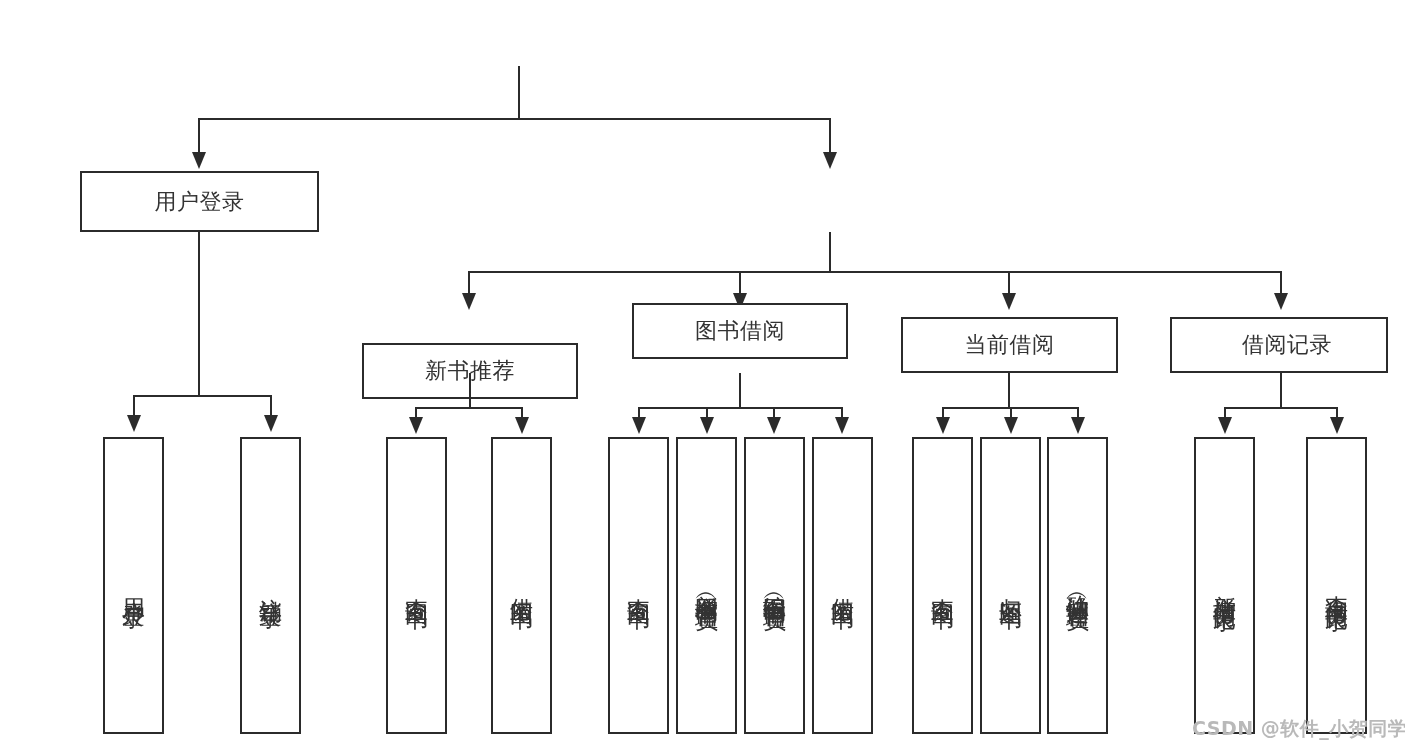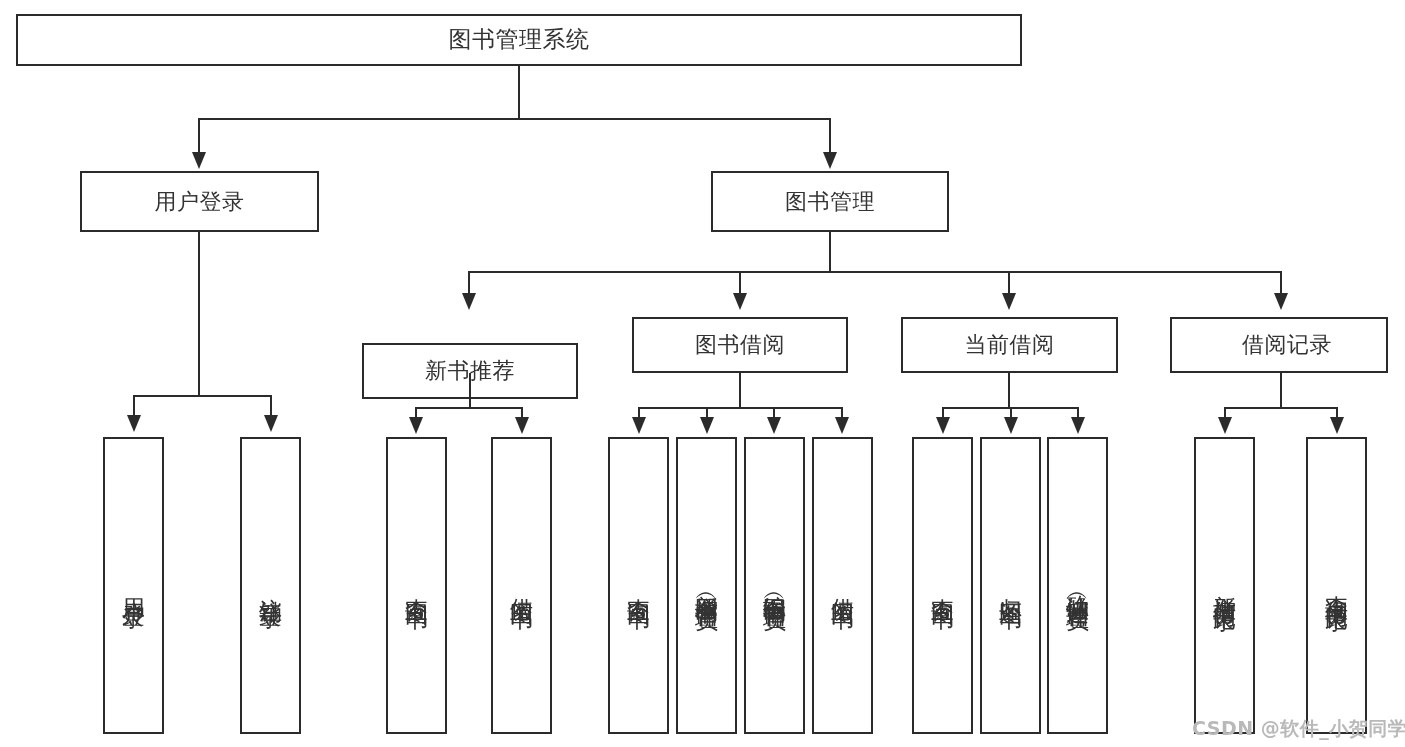--- a/index.html
+++ b/index.html
@@ -79,41 +79,35 @@
     white-space: nowrap;
     letter-spacing: 0.5px;
     font-weight: bold;
   }
 </style>
 </head>
 <body>
 
 <div id="canvas">
 
-  <div class="node horiz root" style="left:16px; top:14px; width:1006px; height:52px;">
-    <span class="label">图书管理系统</span>
-  </div>
 
   <div class="ln vln" style="left:518px; top:66px; height:53px;"></div>
 
   <div class="ln hln" style="left:198px; top:118px; width:632px;"></div>
 
   <div class="ln vln" style="left:198px; top:118px; height:36px;"></div>
   <div class="arrow" style="left:192px; top:152px;"></div>
 
   <div class="ln vln" style="left:829px; top:118px; height:36px;"></div>
   <div class="arrow" style="left:823px; top:152px;"></div>
 
   <div class="node horiz" style="left:80px; top:171px; width:239px; height:61px;">
     <span class="label">用户登录</span>
   </div>
 
-  <div class="node horiz" style="left:711px; top:171px; width:238px; height:61px;">
-    <span class="label">图书管理</span>
-  </div>
 
   <div class="ln vln" style="left:198px; top:232px; height:164px;"></div>
   <div class="ln hln" style="left:133px; top:395px; width:138px;"></div>
   <div class="ln vln" style="left:133px; top:395px; height:22px;"></div>
   <div class="arrow" style="left:127px; top:415px;"></div>
   <div class="ln vln" style="left:270px; top:395px; height:22px;"></div>
   <div class="arrow" style="left:264px; top:415px;"></div>
 
   <div class="node vert" style="left:103px; top:437px; width:61px; height:297px;">
     <span class="label">用户登录</span>
@@ -133,21 +127,21 @@
 
   <div class="ln vln" style="left:1008px; top:271px; height:24px;"></div>
   <div class="arrow" style="left:1002px; top:293px;"></div>
 
   <div class="ln vln" style="left:1280px; top:271px; height:24px;"></div>
   <div class="arrow" style="left:1274px; top:293px;"></div>
 
   <div class="node horiz" style="left:362px; top:317px; width:216px; height:56px;margin-top:26px;">
     <span class="label">新书推荐</span>
   </div>
-  <div class="node horiz" style="left:632px; top:317px; width:216px; height:56px;">
+  <div class="node horiz" style="left:632px; top:303px; width:216px; height:56px;">
     <span class="label">图书借阅</span>
   </div>
   <div class="node horiz" style="left:901px; top:317px; width:217px; height:56px;">
     <span class="label">当前借阅</span>
   </div>
   <div class="node horiz" style="left:1170px; top:317px; width:218px; height:56px;padding-left:16px;">
     <span class="label">借阅记录</span>
   </div>
 
   <div class="ln vln" style="left:469px; top:373px; height:35px;"></div>

